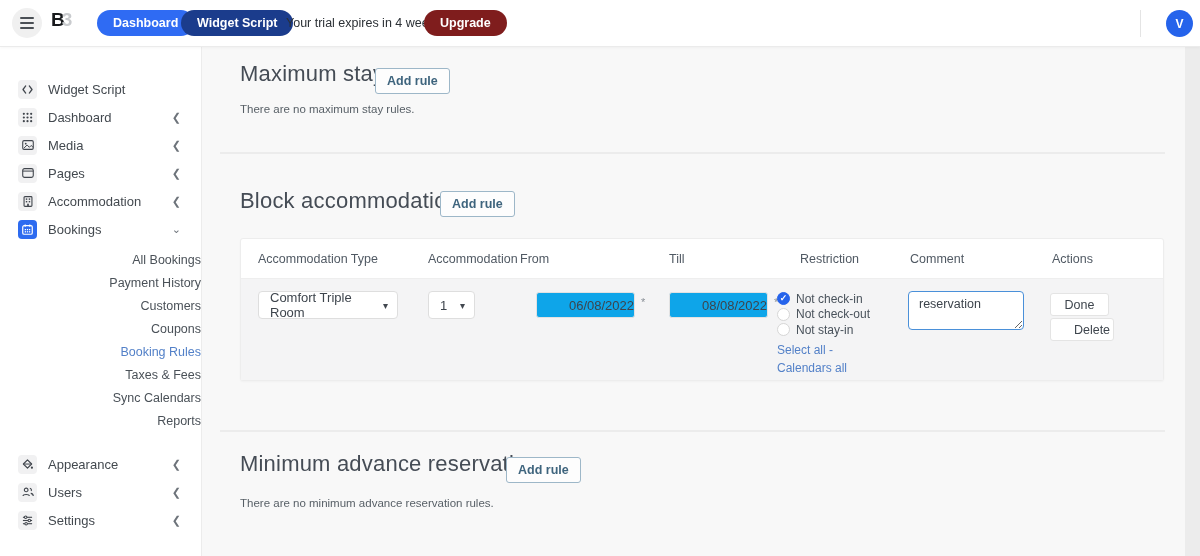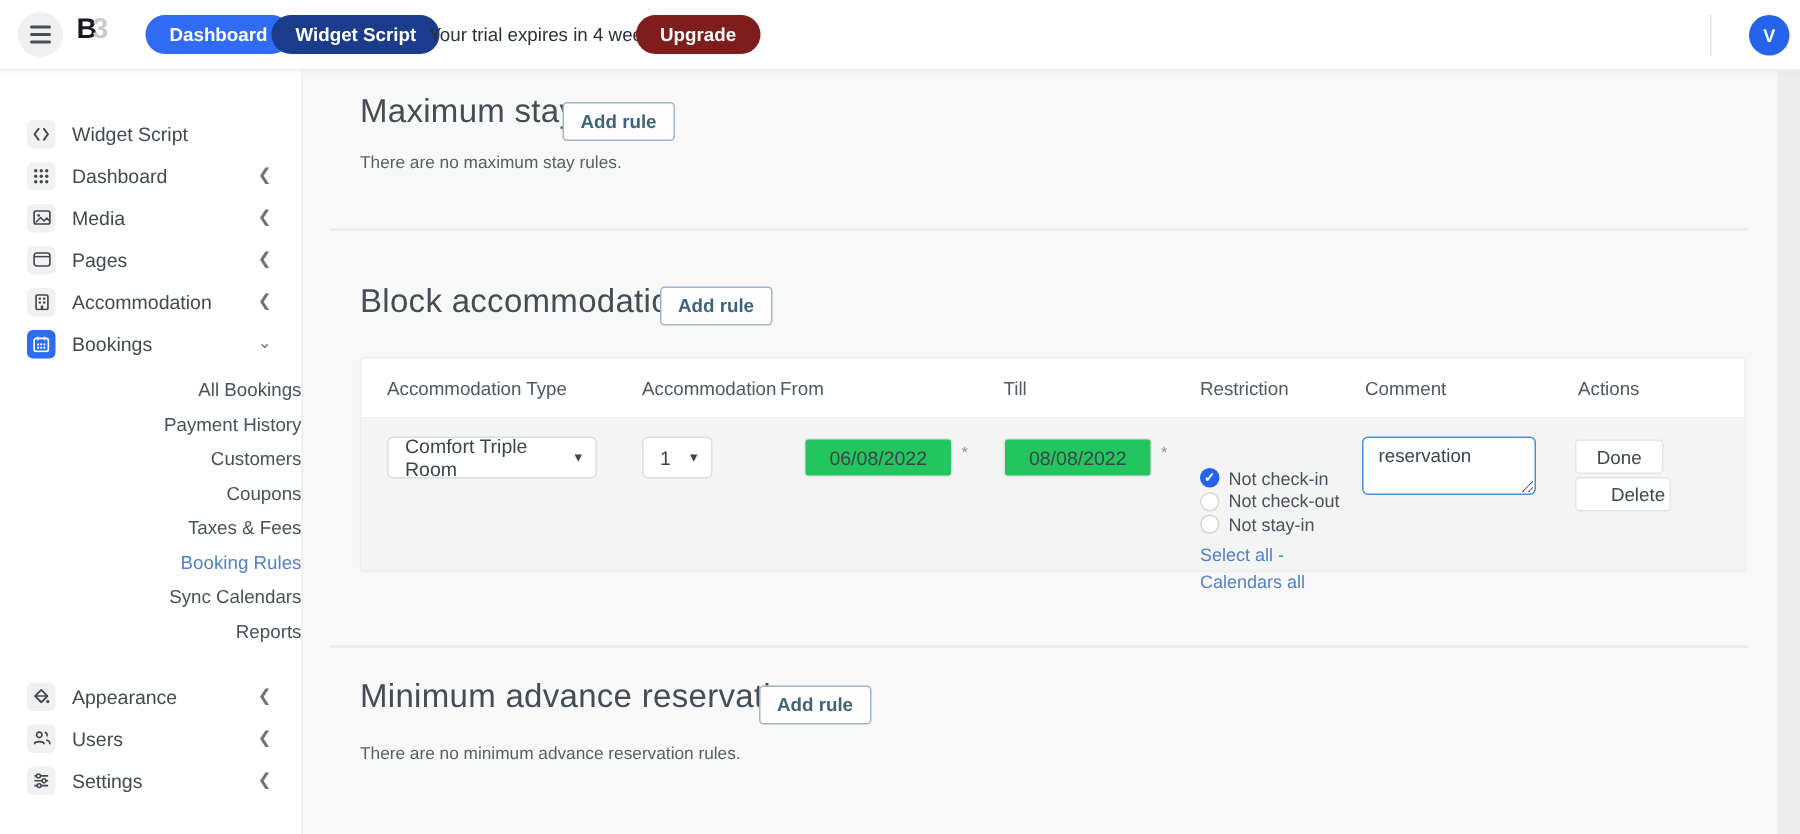--- a/index.html
+++ b/index.html
@@ -56,27 +56,27 @@
   .t-body { position:relative; height:101px; background:#f4f4f5; }
   .c0{left:17px} .c1{left:187px} .c2{left:279px} .c3{left:428px} .c4{left:559px} .c5{left:669px} .c6{left:811px}
 
   .fake-select { position:absolute; height:28px; background:#fff; border:1px solid #dedede; border-radius:4px;
                  display:flex; align-items:center; justify-content:space-between; padding:0 9px 0 11px;
                  font-size:13px; color:#3d444c; cursor:pointer; }
   .fake-select .arrow { font-size:10px; color:#424850; margin-left:8px; }
   .sel-type { left:17px; top:12px; width:140px; }
   .sel-num  { left:187px; top:12px; width:47px; }
 
-  .date-input { position:absolute; top:13px; width:99px; height:26px; background:#22c55e; border:1px solid #e2e2e2;
-                border-radius:3px; font-size:13px; color:#3d444c; text-align:center; font-family:inherit; }
+  .date-input { position:absolute; top:13px; width:99px; height:26px; background:#0ea5e9; border:1px solid #e2e2e2;
+                border-radius:3px; font-size:13px; color:#3d444c; text-align:right; font-family:inherit; }
   .d-from { left:295px; } .d-till { left:428px; }
   .star { position:absolute; top:17px; font-size:11px; color:#8a9097; }
   .s-from { left:400px; } .s-till { left:533px; }
 
-  .restrict { position:absolute; left:559px; top:12px;margin-top:20px; }
+  .restrict { position:absolute; left:536px; top:12px; }
   .r-line { display:flex; align-items:center; height:15px; margin-bottom:0.5px; cursor:pointer; }
   .rad { width:13px; height:13px; border-radius:50%; margin-right:6px; flex:0 0 13px;
          background:#fff; border:1px solid #d6d6d6; }
   .rad.on { background:#2563eb; border-color:#2563eb; display:flex; align-items:center; justify-content:center; }
   .rad.on::after { content:"✓"; color:#fff; font-size:9px; font-weight:700; line-height:1; }
   .r-lbl { font-size:12px; color:#49525b; }
   .r-link { font-size:12px; color:#5381c8; margin-top:3px; cursor:pointer; line-height:14.5px; }
   .lk1 { margin-top:6px; }
 
   .comment-box { position:absolute; left:667px; top:12px; width:116px; height:39px; background:#fff;
@@ -194,22 +194,22 @@
     </span>
     <span class="lbl">Bookings</span>
     <span class="chev">⌄</span>
   </div>
 
   <div class="subnav">
     <div class="sub-item">All Bookings</div>
     <div class="sub-item">Payment History</div>
     <div class="sub-item">Customers</div>
     <div class="sub-item">Coupons</div>
+    <div class="sub-item active">Booking Rules</div>
     <div class="sub-item">Taxes &amp; Fees</div>
-    <div class="sub-item active">Booking Rules</div>
     <div class="sub-item">Sync Calendars</div>
     <div class="sub-item">Reports</div>
   </div>
 
   <div class="side-bottom">
     <div class="side-item">
       <span class="ic">
         <svg width="11" height="11" viewBox="0 0 12 12">
             <path d="M6 1 L10.5 5.5 L6 10 L1.5 5.5 Z" fill="none" stroke="currentColor" stroke-width="1.3" stroke-linejoin="round"></path>
             <path d="M1.5 5.5 L10.5 5.5" stroke="currentColor" stroke-width="1.1"></path>

